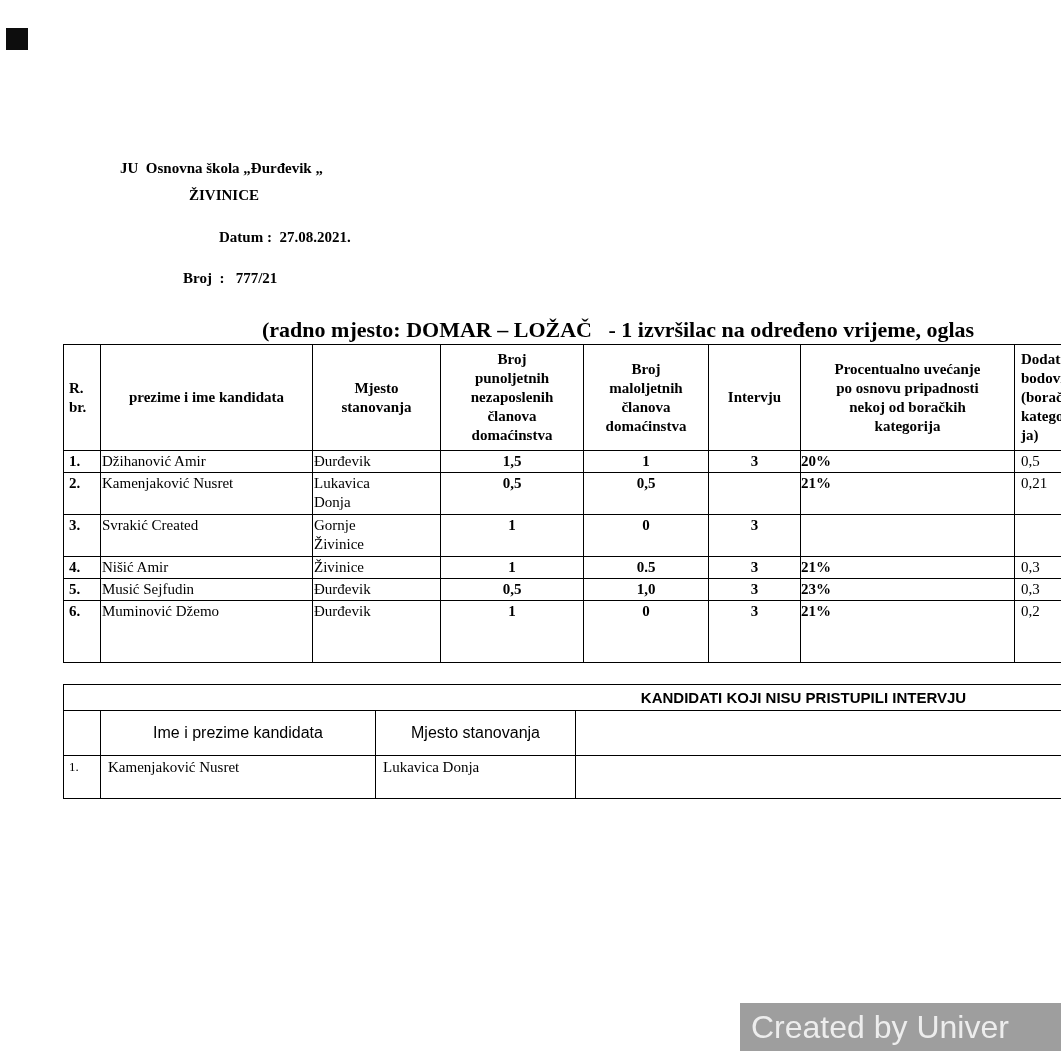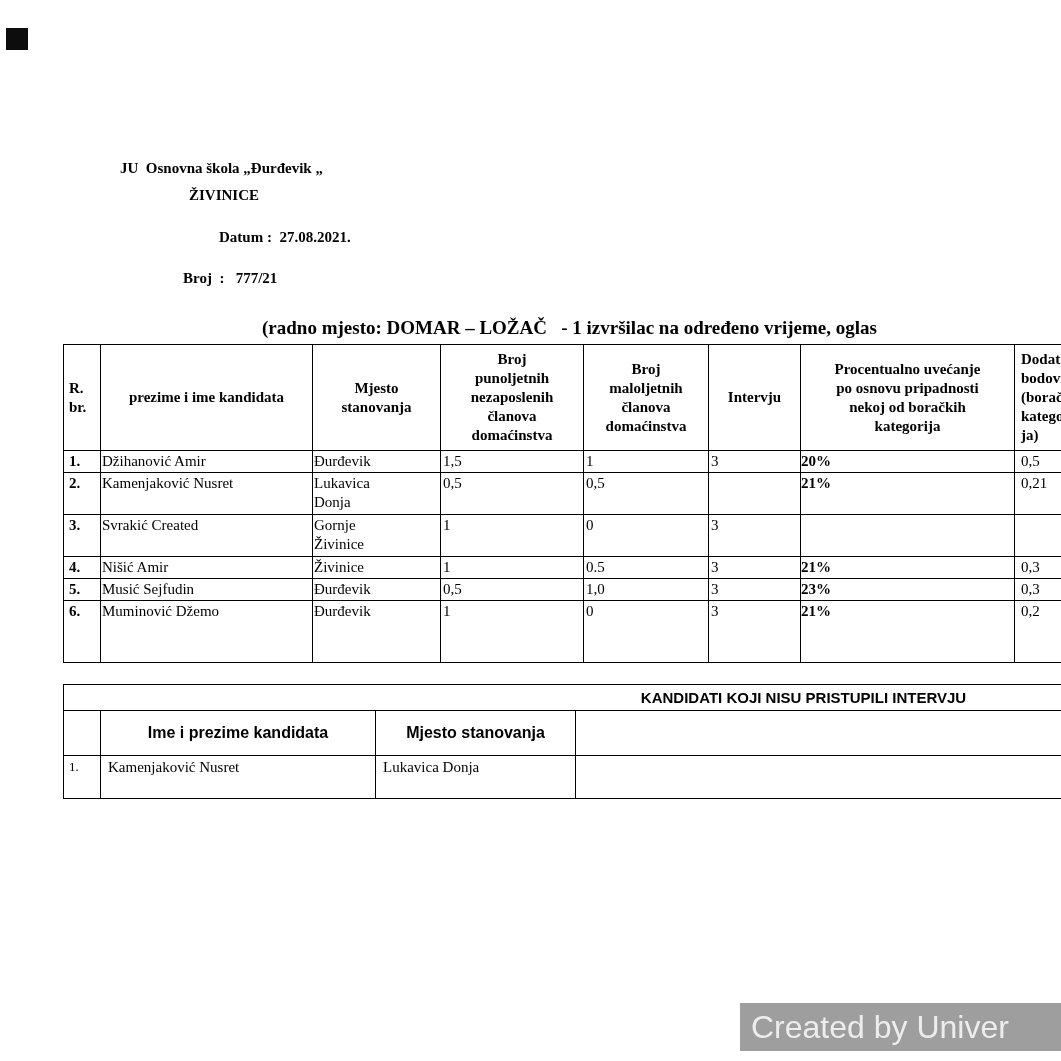--- a/index.html
+++ b/index.html
@@ -14,55 +14,55 @@
   .abs { position:absolute; white-space:pre; }
 
   .corner-box { position:absolute; left:6px; top:28px; width:22px; height:22px; background:#0d0d0d; }
 
   .school1 { left:120px; top:160px; font-size:15px; font-weight:bold; }
   .school2 { left:189px; top:187px; font-size:15px; font-weight:bold; }
   .date-line { left:189px; top:229px; font-size:15px; font-weight:bold;margin-left:30px; }
   .broj-line { left:183px; top:270px; font-size:15px; font-weight:bold; }
 
   .title1 { left:619px; top:290px; font-size:21px; font-weight:bold; letter-spacing:0.5px; }
-  .title2 { left:262px; top:317px; font-size:19px; font-weight:bold; }
+  .title2 { left:262px; top:317px; font-size:22px; font-weight:bold; }
 
   
   .main-table { position:absolute; left:63px; top:344px; border-collapse:collapse; table-layout:fixed; width:1101px; }
   .main-table th, .main-table td {
     border:1px solid #000; font-size:15px; line-height:19px;
     white-space:pre-line; overflow:hidden;
   }
   .main-table th { font-weight:bold; text-align:center; vertical-align:middle; padding:2px; }
   .main-table th.h0 { text-align:left; padding-left:5px; }
   .main-table th.h7 { text-align:left; padding-left:6px; }
   .main-table td { vertical-align:top; padding:1px 2px; }
   .main-table td.c0 { font-weight:bold; padding-left:5px; }
   .main-table td.c1, .main-table td.c2 { padding-left:1px; }
-  .main-table td.c3, .main-table td.c4, .main-table td.c5 { text-align:left; }
+  .main-table td.c3, .main-table td.c4, .main-table td.c5 { text-align:center;font-weight:bold; }
   .main-table td.c6 { padding-left:0;font-weight:bold; }
   .main-table td.c7 { padding-left:6px; }
   tr.hrow { height:106px; }
   tr.r1 { height:22px; }
   tr.r2 { height:42px; }
   tr.r3 { height:42px; }
   tr.r4 { height:21px; }
   tr.r5 { height:21px; }
   tr.r6 { height:62px; }
 
   
   .table2 { position:absolute; left:63px; top:684px; border-collapse:collapse; table-layout:fixed; width:1480px; }
   .table2 td { border:1px solid #000; overflow:hidden; }
   .t2-title td {
     height:26px; font-family:"Liberation Sans", "DejaVu Sans", sans-serif;
     font-weight:bold; font-size:15px; text-align:center; vertical-align:middle;
   }
   .t2-head td {
     height:45px; font-family:"Liberation Sans", "DejaVu Sans", sans-serif;
-    font-weight:bold; font-size:16px; text-align:center; vertical-align:middle;
+    font-weight:normal; font-size:16px; text-align:center; vertical-align:middle;
   }
   .t2-data td { height:43px; font-size:15px; vertical-align:top; padding:3px 7px; white-space:pre; }
   .t2-data td.t2-num { font-size:13px; padding-left:5px; }
 
   .watermark {
     position:absolute; left:740px; top:1003px; width:330px; height:48px;
     background:#9e9e9e;
     color:#ededed;
     font-family:"Liberation Sans", "DejaVu Sans", sans-serif;
     font-size:32px; line-height:48px;

